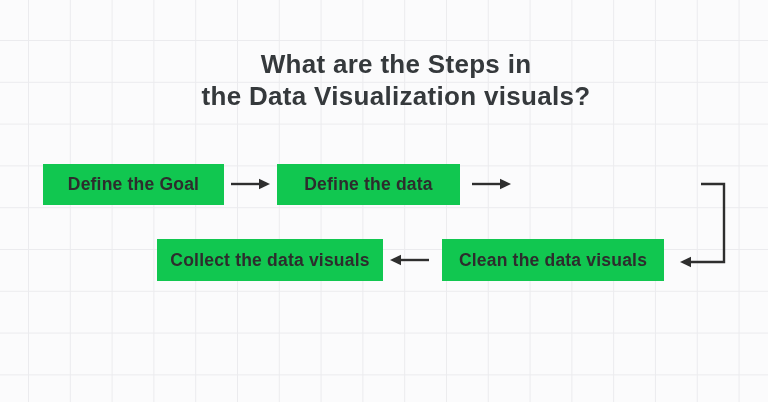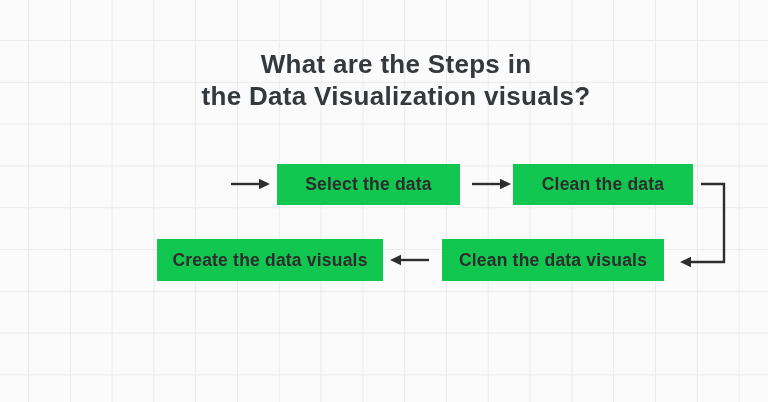--- a/index.html
+++ b/index.html
@@ -62,46 +62,46 @@
 </head>
 <body>
 
 <div class="canvas">
 
   <div class="title">
     <div>What are the Steps in</div>
     <div>the Data Visualization visuals?</div>
   </div>
 
+  <div class="step-box box-define">
+    <span>Define the Goal</span>
+  </div>
 
   <svg class="arrow-svg arrow-a1" width="42" height="16">
     <line x1="2" y1="8" x2="31" y2="8" stroke-width="2.4" stroke="#2e2e2e"></line>
     <polygon points="30,2.8 41,8 30,13.2" fill="#2e2e2e"></polygon>
   </svg>
 
   <div class="step-box box-collect">
-    <span>Select the data</span>
+    <span>Define the data</span>
   </div>
 
   <svg class="arrow-svg arrow-a2" width="42" height="16">
     <line x1="2" y1="8" x2="31" y2="8" stroke-width="2.4" stroke="#2e2e2e"></line>
     <polygon points="30,2.8 41,8 30,13.2" fill="#2e2e2e"></polygon>
   </svg>
 
-  <div class="step-box box-clean">
-    <span>Clean the data</span>
-  </div>
 
   <svg class="arrow-svg arrow-elbow" width="80" height="105">
     <polyline points="41,14 64,14 64,92 29,92" fill="none" stroke-width="2.4" stroke="#2e2e2e"></polyline>
     <polygon points="31,86.8 20,92 31,97.2" fill="#2e2e2e"></polygon>
   </svg>
 
   <div class="step-box box-create">
-    <span>Create the data visuals</span>
+    <span>Collect the data visuals</span>
   </div>
 
   <svg class="arrow-svg arrow-a3" width="42" height="16">
     <line x1="40" y1="8" x2="11" y2="8" stroke-width="2.4" stroke="#2e2e2e"></line>
     <polygon points="12,2.8 1,8 12,13.2" fill="#2e2e2e"></polygon>
   </svg>
 
   <div class="step-box box-select">
     <span>Clean the data visuals</span>
   </div>

